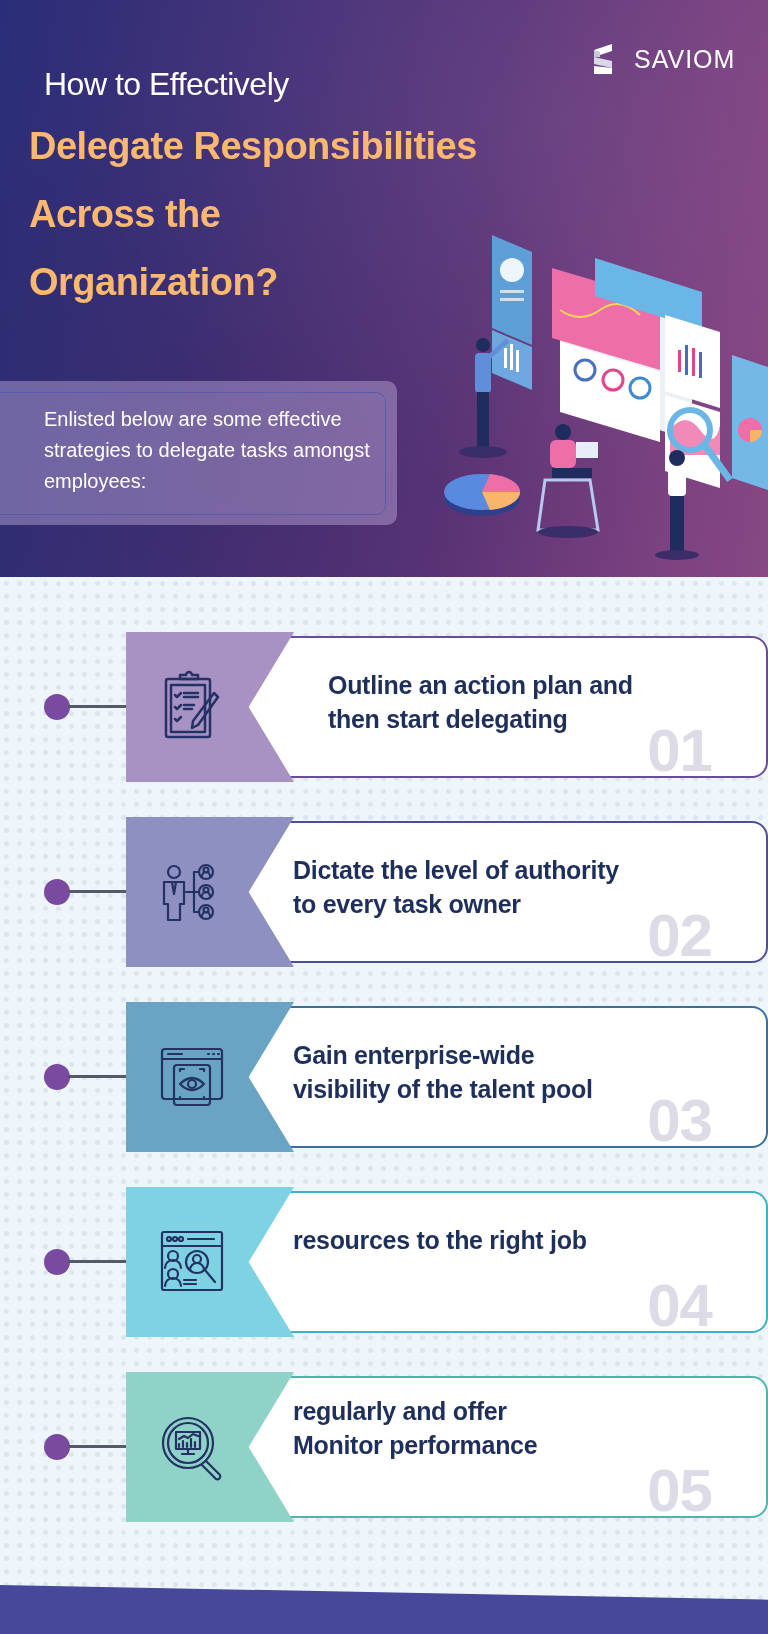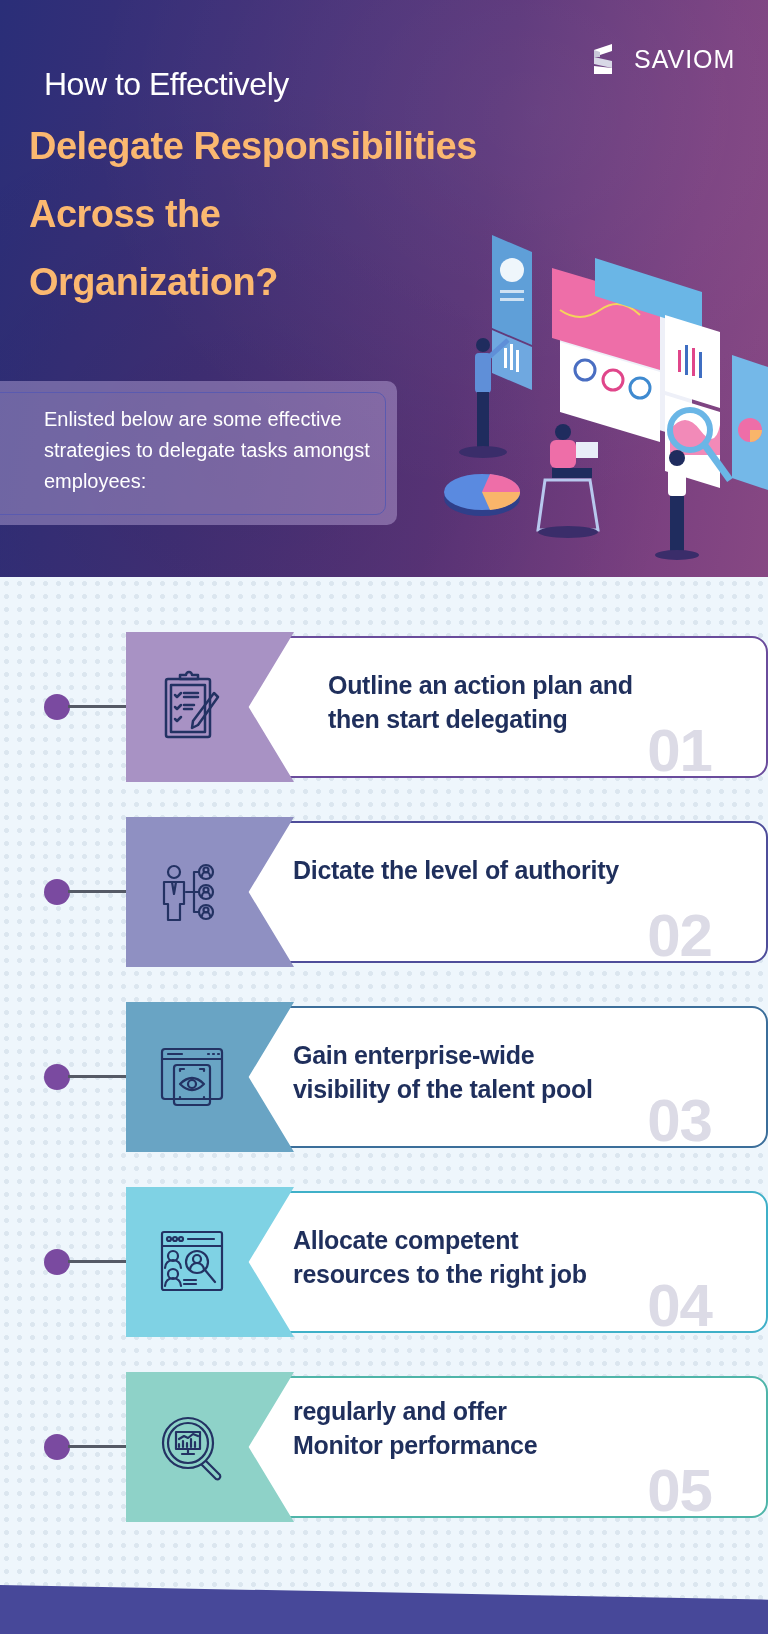--- a/index.html
+++ b/index.html
@@ -178,20 +178,21 @@
       <path d="M50,24 a4,4 0 0 1 8,0"></path>
     <circle cx="54" cy="40" r="7"></circle>
       <circle cx="54" cy="38" r="2.5"></circle>
       <path d="M50,44 a4,4 0 0 1 8,0"></path>
     <circle cx="54" cy="60" r="7"></circle>
       <circle cx="54" cy="58" r="2.5"></circle>
       <path d="M50,64 a4,4 0 0 1 8,0"></path>
   </svg>
   <div class="text" style="top:36px;">
     <div>Dictate the level of authority</div>
+    <div>to every task owner</div>
   </div>
   <div class="num">02</div>
 </div>
 
 <div class="step" style="top:1002px;">
   <div class="dot"></div>
   <div class="line"></div>
   <div class="card" style="border-color:#3b6e9a;"></div>
   <div class="block" style="background:#69a4c4;"></div>
   <svg class="icon" viewBox="0 0 80 80" fill="none" stroke="#233263" stroke-width="2.2" stroke-linecap="round" stroke-linejoin="round">
@@ -224,21 +225,20 @@
       <path d="M13,46 a8,8 0 0 1 16,0"></path>
     <circle cx="21" cy="52" r="5"></circle>
       <path d="M13,64 a8,8 0 0 1 16,0"></path>
     <circle cx="45" cy="40" r="11"></circle>
       <circle cx="45" cy="37" r="4"></circle>
       <path d="M38,48 a7,7 0 0 1 14,0"></path>
     <path d="M53,48 l10,12"></path>
     <path d="M32,58 h12 M32,62 h12"></path>
   </svg>
   <div class="text" style="top:36px;">
-    <div>Allocate competent</div>
     <div>resources to the right job</div>
   </div>
   <div class="num">04</div>
 </div>
 
 <div class="step" style="top:1372px;">
   <div class="dot"></div>
   <div class="line"></div>
   <div class="card" style="border-color:#4fb5a9;"></div>
   <div class="block" style="background:#8ed2c8;"></div>

